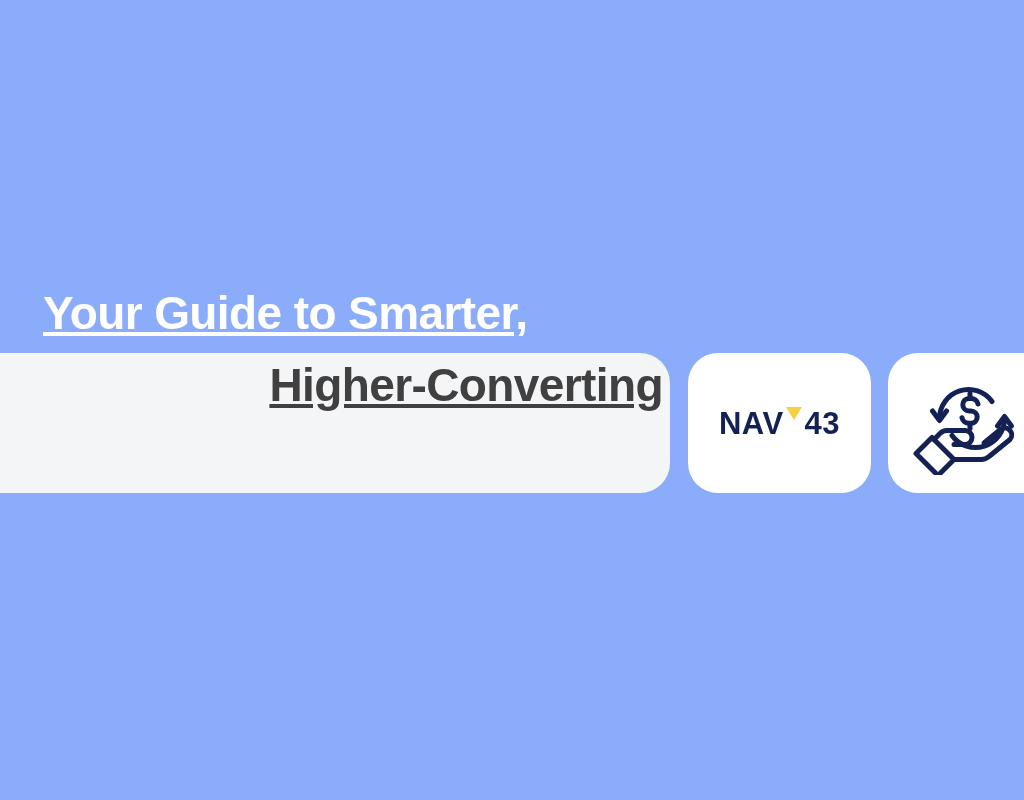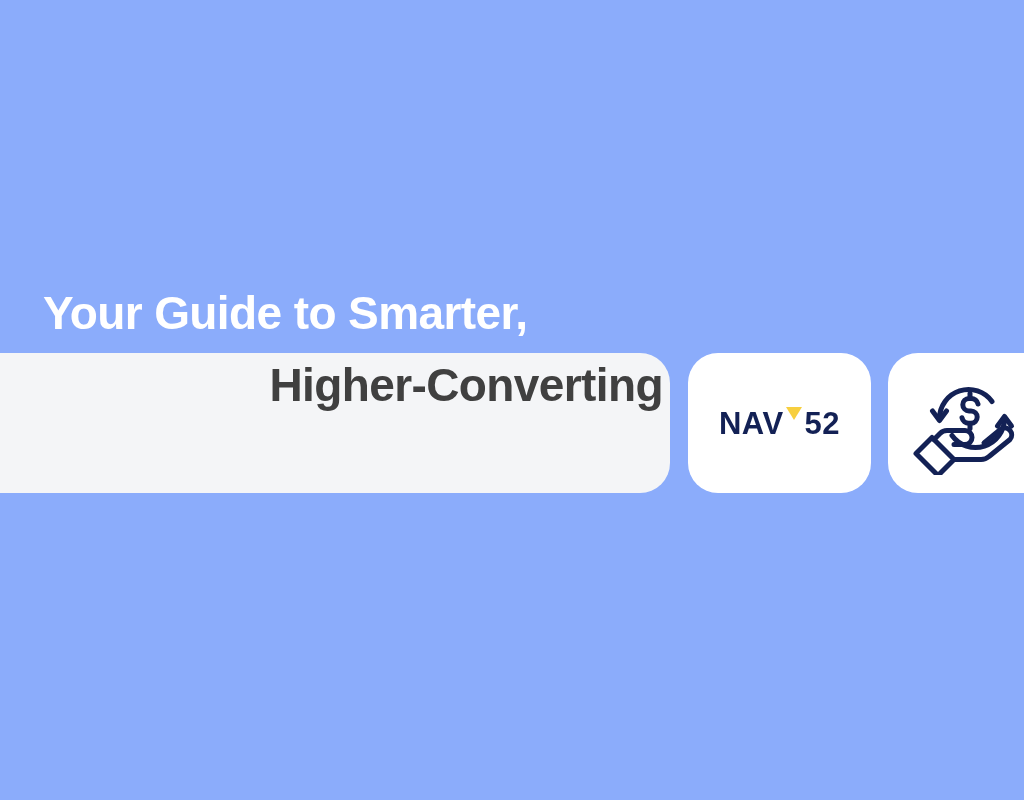--- a/index.html
+++ b/index.html
@@ -78,20 +78,21 @@
     margin: 0;
     font-size: 46px;
     font-weight: bold;
     line-height: 72px;
     letter-spacing: -0.6px;
     white-space: nowrap;
   }
   .headline-line {
     display: block;
     height: 72px;
+    text-decoration: underline;
   }
   .line-light { color: #ffffff; }
   .line-dark  { color: #404040; text-align: right; }
 
   
   .wordmark {
     display: flex;
     align-items: baseline;
     font-size: 31px;
     font-weight: bold;
@@ -119,21 +120,21 @@
 <div id="stage">
 
   <div class="card-band">
 
     <div class="card card-headline"></div>
 
     <div class="card card-logo">
       <div class="wordmark">
         <span>NAV</span>
         <span class="tri"></span>
-        <span>52</span>
+        <span>43</span>
       </div>
     </div>
 
     <div class="card card-icon">
       <svg class="icon-art" width="118" height="104" viewBox="0 0 118 104" fill="none" stroke="#132155" stroke-width="5" stroke-linecap="round" stroke-linejoin="round">
 
         <path d="M31.5 47.5 a29 29 0 0 1 52.5 -17"></path>
         <path d="M96.5 47.5 a29 29 0 0 1 -52.5 17"></path>
         <polyline points="24.5,40 31.5,49.5 38.5,40"></polyline>
         <polyline points="89.5,55 96.5,45.5 103.5,55"></polyline>

